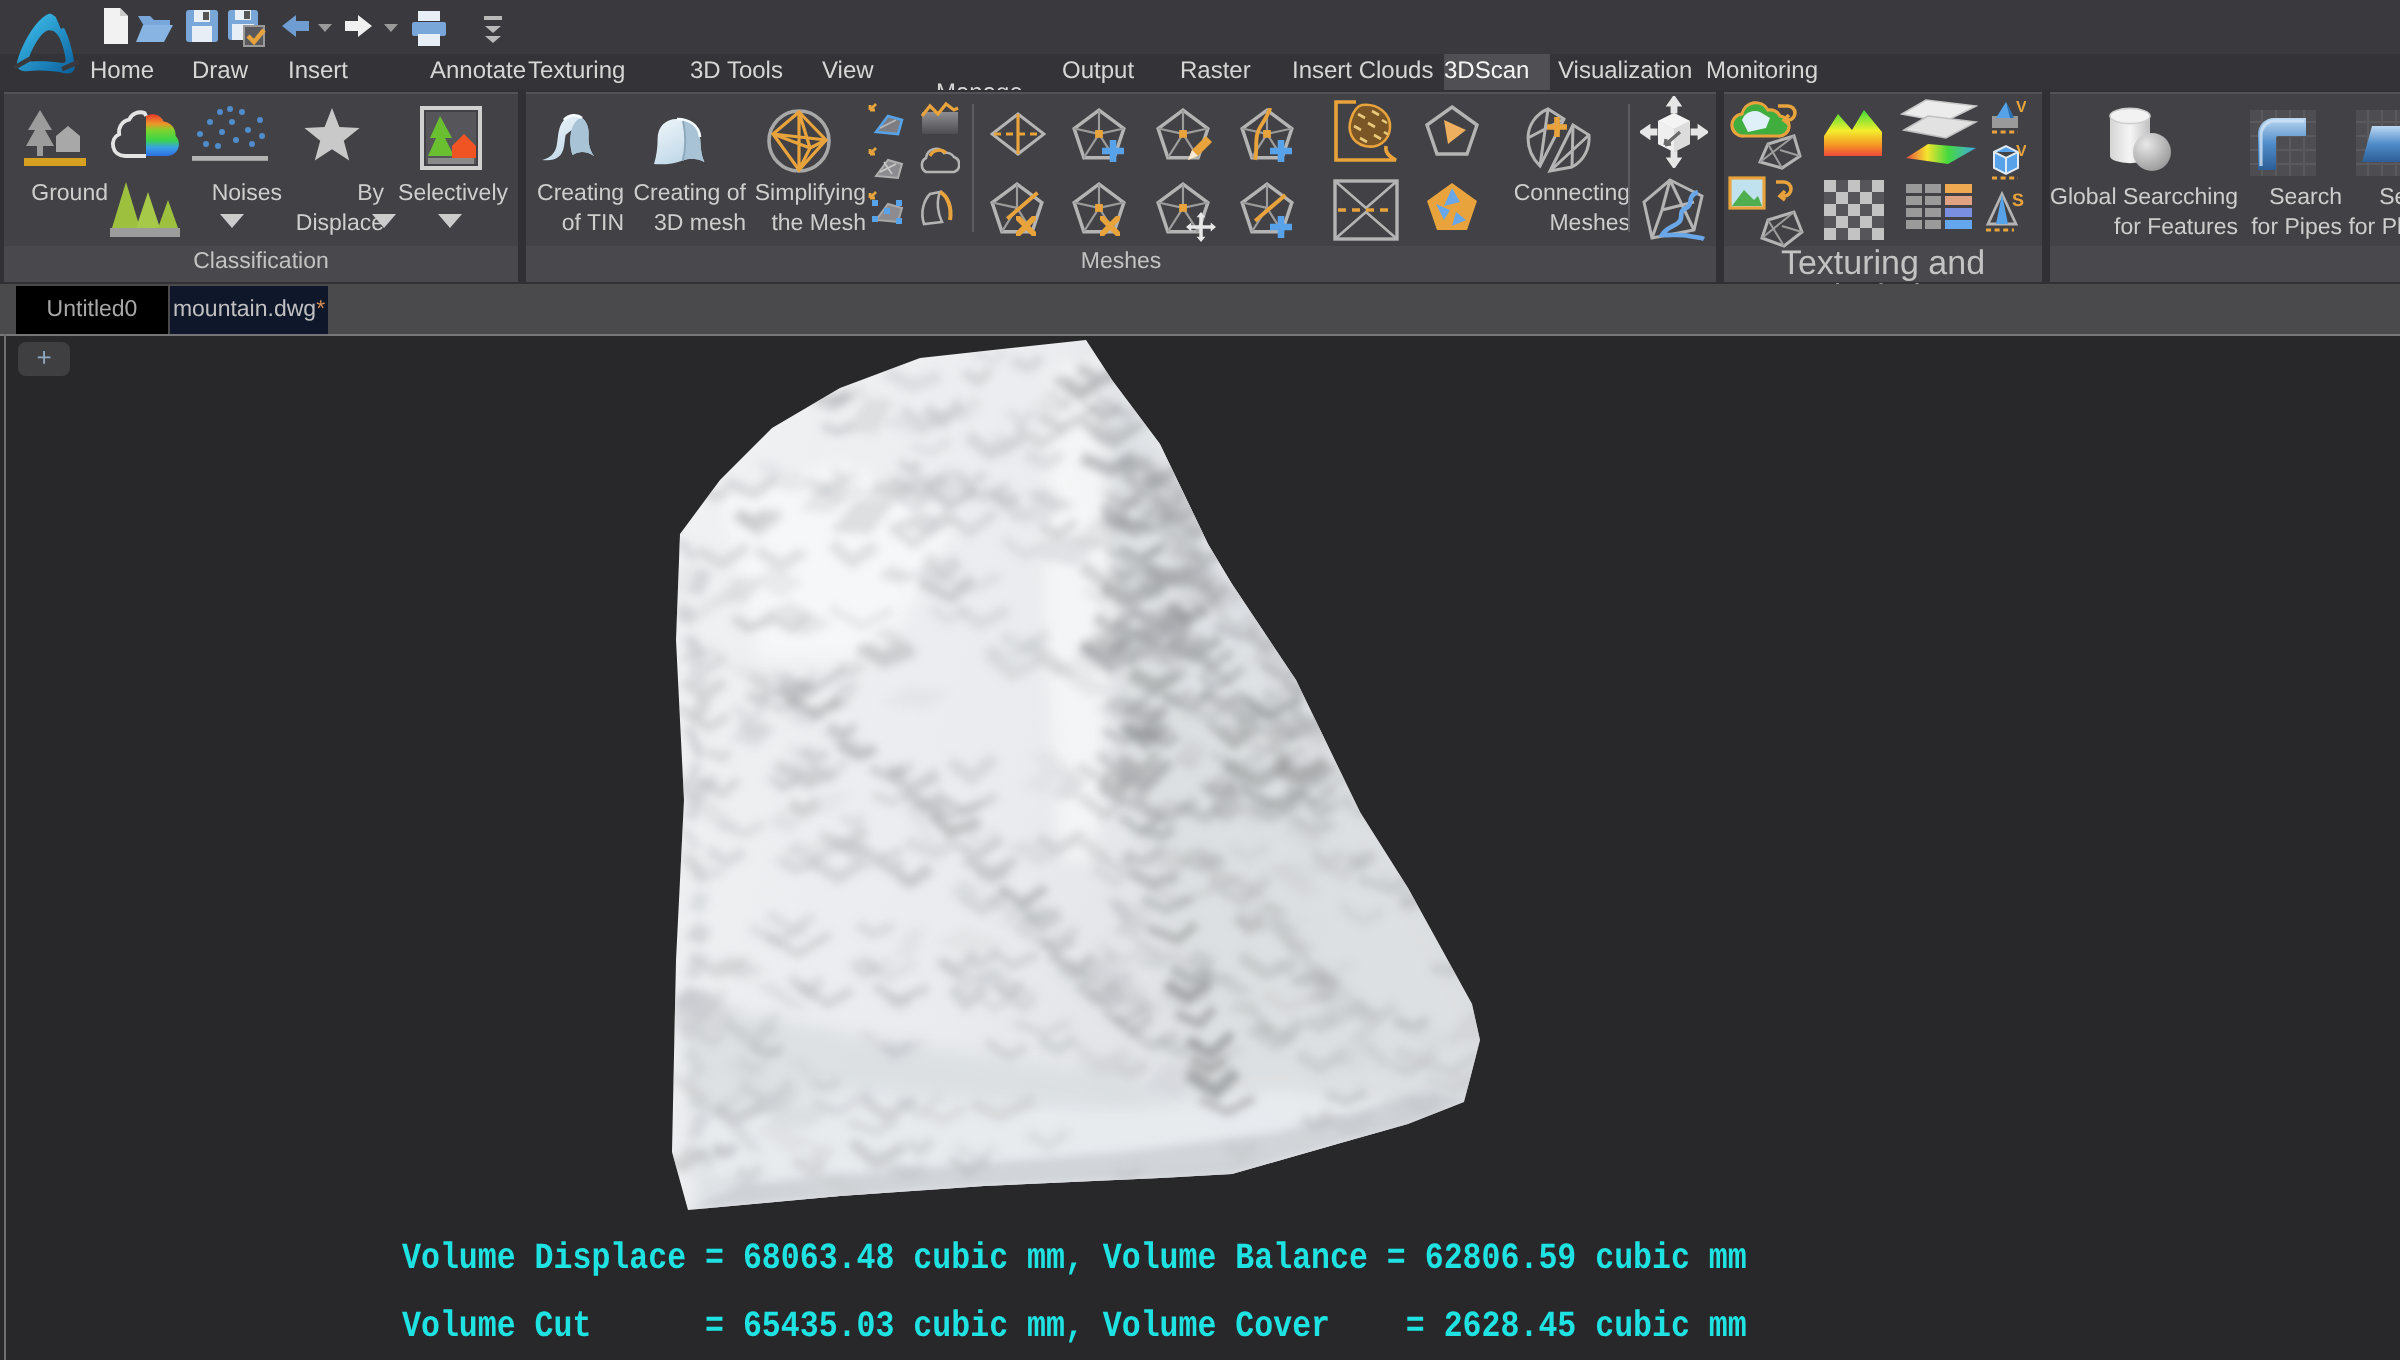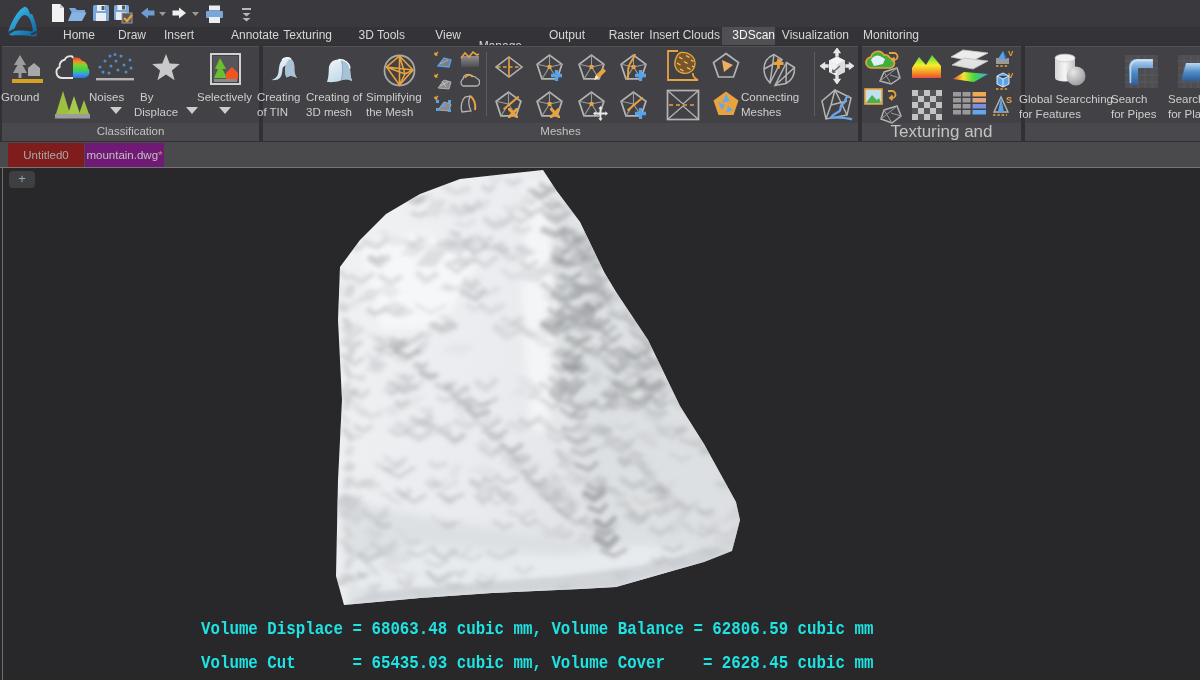--- a/index.html
+++ b/index.html
@@ -4,29 +4,29 @@
 <style>
   * { margin:0; padding:0; box-sizing:border-box; }
   html,body { width:1200px; height:680px; overflow:hidden; background:#28282a;
     font-family:"Liberation Sans", sans-serif; }
   #app { position:relative; width:1200px; height:680px; }
   .abs { position:absolute; }
   
   #titlebar { left:0; top:0; width:1200px; height:28px; background:#3a3a3e; }
   #tabrow   { left:0; top:27px; width:1200px; height:18px; background:#343438; }
   .rtab { position:absolute; top:0; height:18px; line-height:17px; color:#d6d6d6;
-          font-size:12px; text-align:right; }
+          font-size:12px; text-align:left; }
   .rtab.active { background:#505054; color:#f5f5f5; }
   
   #ribbon { left:0; top:45px; width:1200px; height:97px; background:#313135; }
   .group { position:absolute; top:1px; height:94px; background:#424246;
            border-top:1px solid #525257; }
   .glabel { position:absolute; left:0; right:0; top:76px; height:18px; background:#49494d;
             color:#c3c3c3; font-size:11.5px; text-align:center; line-height:17px; }
-  .btxt { position:absolute; color:#cecece; font-size:11.5px; text-align:left; line-height:14.5px; }
+  .btxt { position:absolute; color:#cecece; font-size:11.5px; text-align:right; line-height:14.5px; }
   
   #doctabs { left:0; top:142px; width:1200px; height:25px; background:#4a4a4c; }
   .dtab { position:absolute; top:1px; height:24px; font-size:11.5px; text-align:center; }
   
   #canvas { left:0; top:167px; width:1200px; height:513px; background:#28282a;
             border-top:1px solid #757577; }
   #canvleft { left:2px; top:167px; width:1px; height:513px; background:#6f6f71; }
   #plusbtn { left:9px; top:171px; width:26px; height:17px; background:#3f3f41;
              border-radius:4px; color:#8fa8bf; font-size:13px; line-height:16px; text-align:center; }
   .cyan { position:absolute; font-family:"Liberation Mono", monospace; font-weight:bold;
@@ -506,22 +506,22 @@
   <svg class="abs" style="left:1178px;top:55px" width="33" height="33" viewBox="0 0 33 33">
     <rect x="0" y="0" width="33" height="33" fill="#4e4e52"></rect>
     <g stroke="#5a5a5e" stroke-width="1">
         <path d="M0 6 H33 M0 13 H33 M0 20 H33 M0 27 H33 M6 0 V33 M13 0 V33 M20 0 V33 M27 0 V33"></path>
       </g>
     <path d="M8 8 L30 8 L25 26 L3 26 Z" fill="url(#pipeg)"></path>
   </svg>
   <div class="btxt" style="left:1168px;top:92px;width:58px">Search<br>for Planes</div>
 
   <div id="doctabs" class="abs">
-    <div class="dtab" style="left:8px;width:76px;background:#7f1d1d;color:#a8a8a8;line-height:24px">Untitled0</div>
-    <div class="dtab" style="left:85px;width:79px;background:#701a75;color:#c0c0c0;line-height:24px">mountain.dwg<span style="color:#d88c50">*</span></div>
+    <div class="dtab" style="left:8px;width:76px;background:#000000;color:#a8a8a8;line-height:24px">Untitled0</div>
+    <div class="dtab" style="left:85px;width:79px;background:#0f172a;color:#c0c0c0;line-height:24px">mountain.dwg<span style="color:#d88c50">*</span></div>
   </div>
 
   <div id="canvas" class="abs"></div>
   <div id="canvleft" class="abs"></div>
   <div id="plusbtn" class="abs">+</div>
   <svg class="abs" style="left:0;top:167px" width="1200" height="513" viewBox="0 0 1200 513">
     <defs>
       <linearGradient id="mbase" x1="0" y1="0" x2="1" y2="0.35">
         <stop offset="0" stop-color="#f1f2f4"></stop>
         <stop offset="0.55" stop-color="#e9ebee"></stop>

